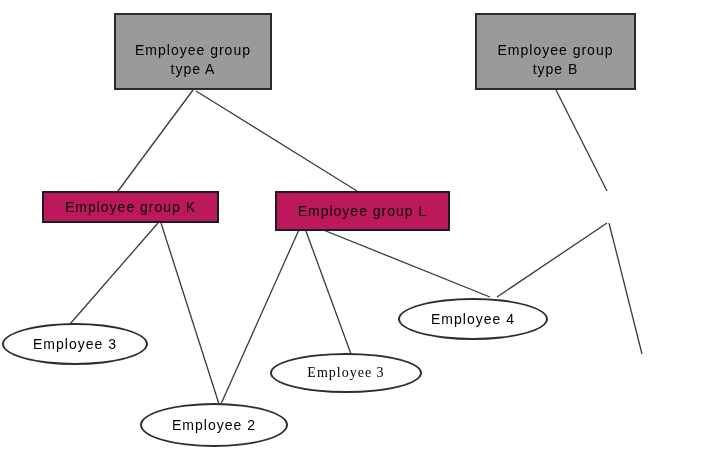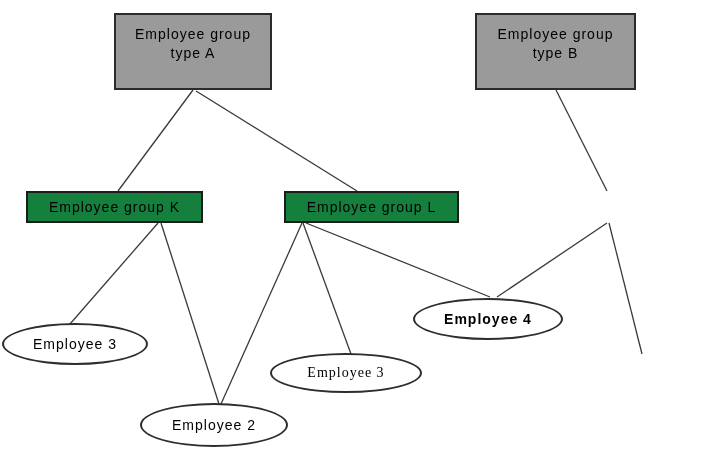--- a/index.html
+++ b/index.html
@@ -35,43 +35,44 @@
     text-align: center;
     box-sizing: border-box;
     font-size: 14px;
     letter-spacing: 1px;
     line-height: 1.35;
   }
   .type-box {
     background: #9a9a9a;
     border: 2px solid #2b2b2b;
     align-items: flex-start;
-    padding-top: 10px;
+    padding-top: 26px;
   }
   .group-box {
-    background: #15803d;
+    background: #be185d;
     border: 2px solid #1c1c1c;
+    margin-left: 16px;
   }
   .ellipse {
     background: #ffffff;
     border: 2px solid #2e2e2e;
     border-radius: 50%;
   }
   
   #node-type-a { left: 114px; top: 13px;  width: 158px; height: 77px; }
   #node-type-b { left: 475px; top: 13px;  width: 161px; height: 77px; }
   
   #node-group-k { left: 26px;  top: 191px; width: 177px; height: 32px; }
-  #node-group-l { left: 284px; top: 191px; width: 175px; height: 32px; }
+  #node-group-l { left: 259px; top: 191px; width: 175px; height: 40px; }
   #node-group-m { left: 519px; top: 191px; width: 179px; height: 32px; }
   
   #node-emp-1 { left: 2px;   top: 323px; width: 146px; height: 42px; }
   #node-emp-2 { left: 140px; top: 403px; width: 148px; height: 44px; }
   #node-emp-3 { left: 270px; top: 353px; width: 152px; height: 40px; font-family: Liberation Serif, serif; }
-  #node-emp-4 { left: 413px; top: 298px; width: 150px; height: 42px; font-weight: bold; }
+  #node-emp-4 { left: 398px; top: 298px; width: 150px; height: 42px; }
   #node-emp-5 { left: 564px; top: 353px; width: 150px; height: 42px; }
 </style>
 </head>
 <body>
 
 <div id="stage">
 
   <svg id="edge-layer" viewBox="0 0 721 456" xmlns="http://www.w3.org/2000/svg">
     <line x1="193" y1="90" x2="118" y2="191"></line>
     <line x1="196" y1="91" x2="357" y2="191"></line>

